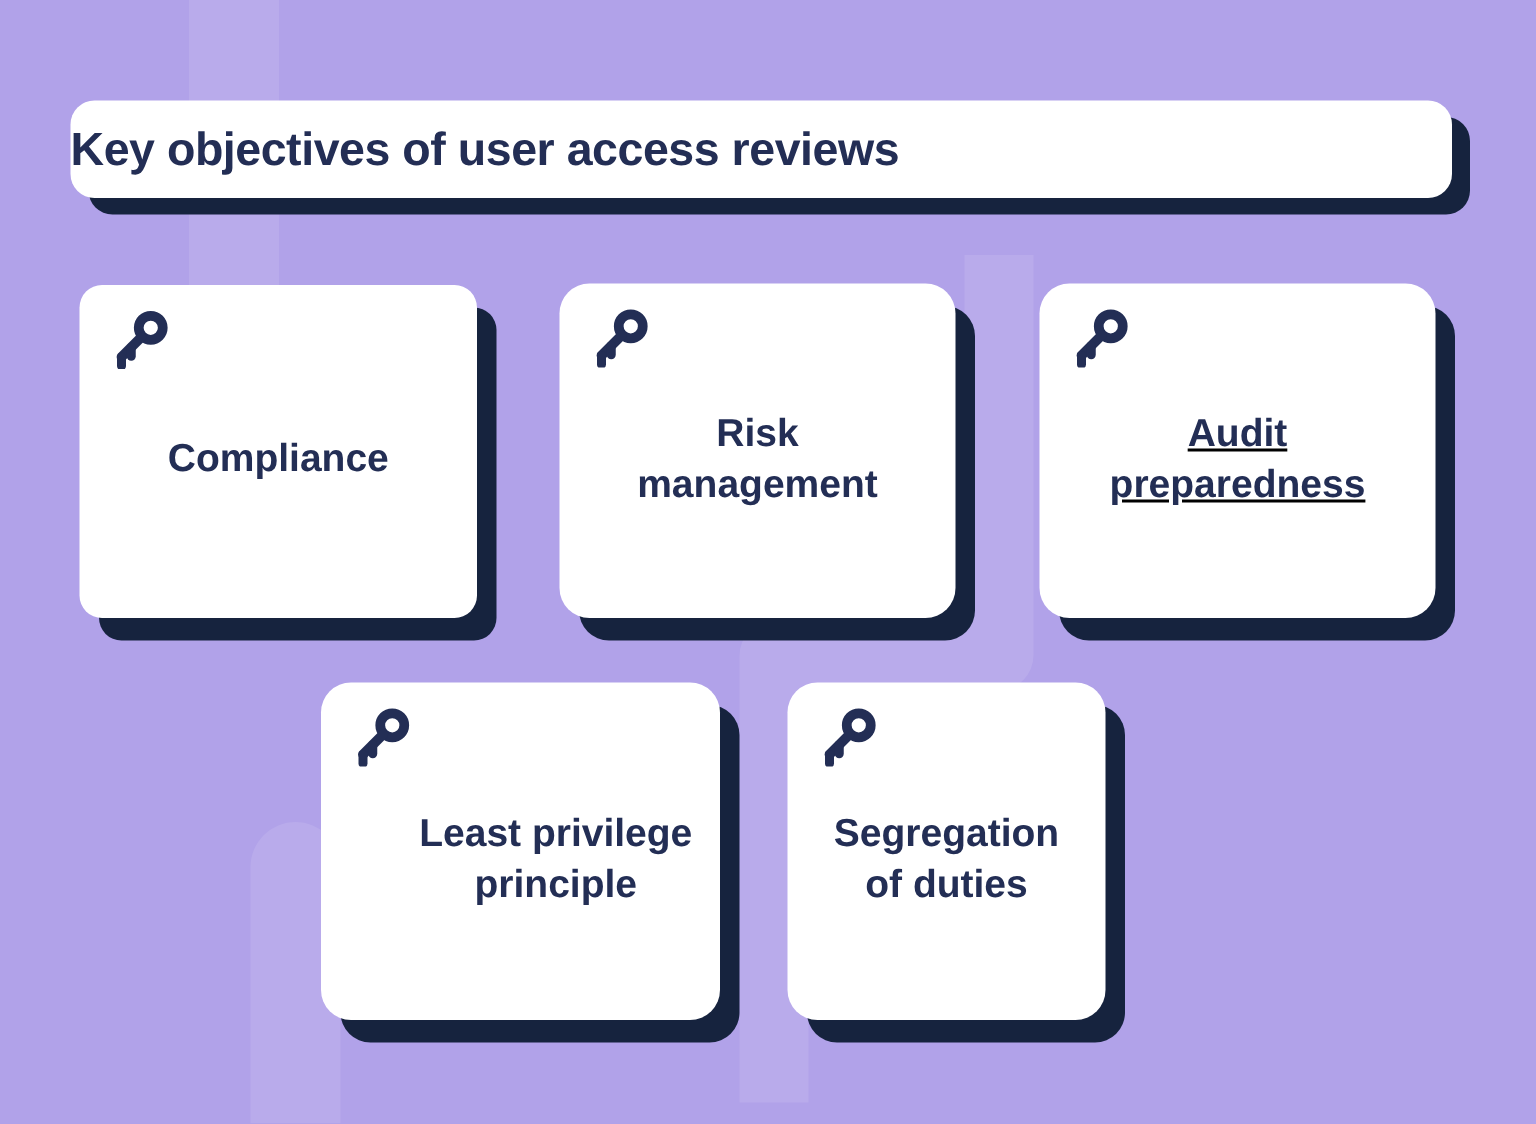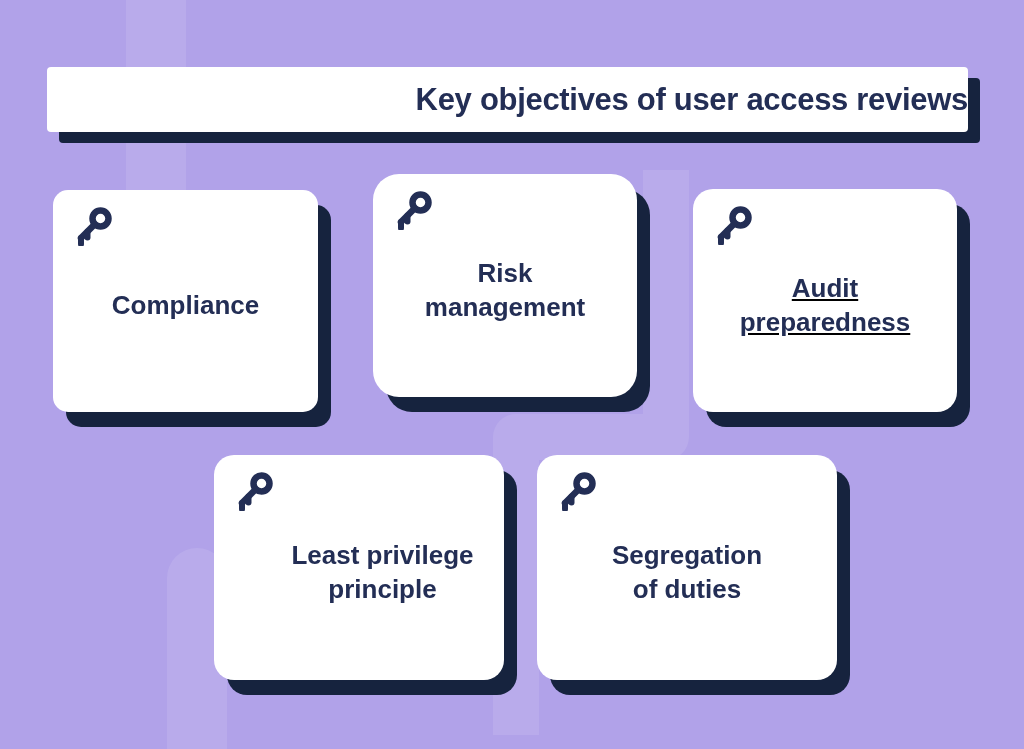--- a/index.html
+++ b/index.html
@@ -12,44 +12,44 @@
   *{margin:0;padding:0;box-sizing:border-box;}
   html,body{width:1024px;height:749px;overflow:hidden;}
   body{
     font-family:"Liberation Sans","DejaVu Sans",sans-serif;
     background:var(--background);
   }
   .stage{position:relative;width:1024px;height:749px;background:var(--background);}
   .bg-decor{position:absolute;left:0;top:0;width:1024px;height:749px;pointer-events:none;}
   .title-card{
     position:absolute;left:47px;top:67px;width:921px;height:65px;
-    background:var(--card);border-radius:4px;
+    background:var(--card);border-radius:16px;
     box-shadow:12px 11px 0 var(--shadow);
-    display:flex;align-items:center;justify-content:flex-end;
+    display:flex;align-items:center;justify-content:flex-start;
   }
   .title-card h1{
     font-size:31px;font-weight:bold;color:var(--text);
     letter-spacing:-0.3px;text-align:center;
   }
   .card{
     position:absolute;background:var(--card);border-radius:20px;
     box-shadow:13px 15px 0 var(--shadow);
     display:flex;align-items:center;justify-content:center;
   }
   .card .label{
     font-size:26px;font-weight:bold;color:var(--text);
     text-align:center;line-height:34px;white-space:pre-line;
     padding:0 14px;margin-top:8px;
   }
   .card .key{position:absolute;left:20px;top:16px;width:40px;height:40px;}
   .c1{left:53px;top:190px;width:265px;height:222px;border-radius:15px;}
-  .c2{left:373px;top:174px;width:264px;height:223px;border-radius:26px;}
+  .c2{left:373px;top:189px;width:264px;height:223px;}
   .c3{left:693px;top:189px;width:264px;height:223px;text-decoration:underline;}
-  .c4{left:214px;top:455px;width:290px;height:225px;padding-left:47px;}
-  .c5{left:537px;top:455px;width:300px;height:225px;}
+  .c4{left:214px;top:455px;width:266px;height:225px;padding-left:47px;}
+  .c5{left:525px;top:455px;width:212px;height:225px;}
 </style>
 </head>
 <body>
 
 <div class="stage">
 
   <svg class="bg-decor" viewBox="0 0 1024 749" xmlns="http://www.w3.org/2000/svg">
     <path d="M156 -30 L156 200" fill="none" stroke="var(--pipe)" stroke-width="60"></path>
     <path d="M666 170 L666 437 L516 437 L516 735" fill="none" stroke="var(--pipe)" stroke-width="46" stroke-linejoin="round"></path>
     <path d="M197 578 L197 790" fill="none" stroke="var(--pipe)" stroke-width="60" stroke-linecap="round"></path>

